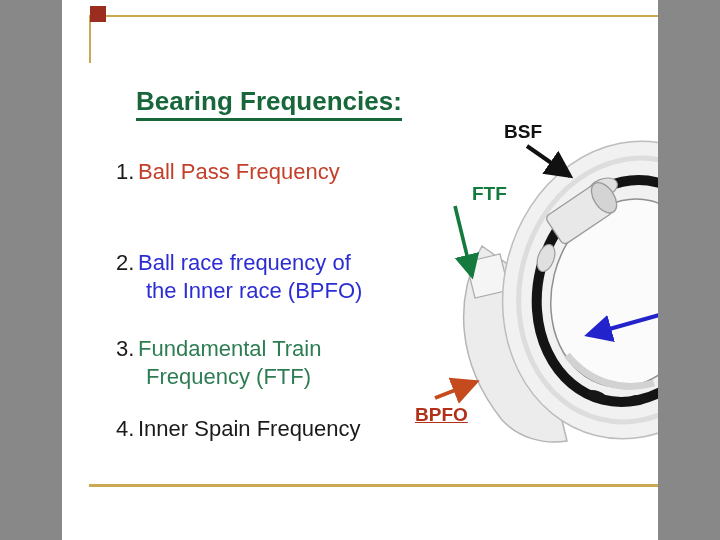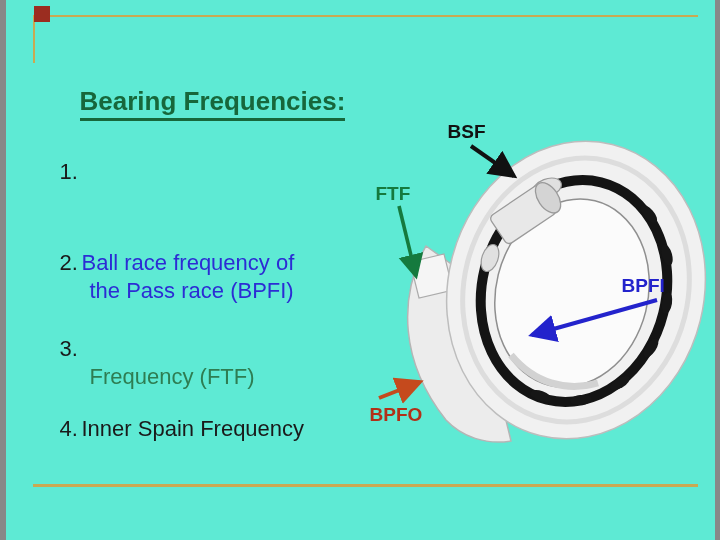--- a/index.html
+++ b/index.html
@@ -1,17 +1,17 @@
 <!DOCTYPE html>
 <html><head>
 <meta charset="utf-8">
 <style>
   html,body{margin:0;padding:0;background:#888;}
   #slide{
-    position:relative;width:709px;height:540px;background:#5eead4;
+    position:relative;width:596px;height:540px;background:#ffffff;
     overflow:hidden;font-family:"Liberation Sans","DejaVu Sans",sans-serif;
     margin:0 auto;
   }
   .abs{position:absolute;}
   
   #corner-square{left:28px;top:6px;width:16px;height:16px;z-index:3;}
   #top-rule{left:27px;top:15px;width:665px;height:2px;z-index:2;}
   #left-rule{left:27px;top:15px;width:2px;height:48px;z-index:2;}
   #bottom-rule{left:27px;top:484px;width:665px;height:3px;z-index:2;}
   
@@ -27,53 +27,55 @@
   .l2{padding-left:30px;}
   #item-1{top:158px;}
   #item-2{top:249px;}
   #item-3{top:335px;}
   #item-4{top:415px;}
   
   .dlabel{font-size:19px;font-weight:bold;z-index:6;white-space:nowrap;}
   #label-bsf{left:442px;top:121px;}
   #label-ftf{left:370px;top:183px;}
   #label-bpfi{left:616px;top:275px;text-align:center;}
-  #label-bpfo{left:364px;top:404px;}
+  #label-bpfo{left:353px;top:404px;text-decoration:underline;}
   
   #art{position:absolute;left:0;top:0;z-index:5;}
 </style>
 </head>
 <body>
 
 <div id="slide">
 
   <div class="abs" id="corner-square" style="background-color: rgb(155, 45, 32);"></div>
   <div class="abs" id="top-rule" style="background-color: rgb(201, 169, 82);"></div>
   <div class="abs" id="left-rule" style="background-color: rgb(201, 169, 82);"></div>
   <div class="abs" id="bottom-rule" style="background-color: rgb(201, 169, 82);"></div>
 
   <div class="abs" id="title" style="color: rgb(23, 103, 59); border-bottom-color: rgb(23, 103, 59);">Bearing Frequencies:</div>
 
   <div class="abs list-item" id="item-1" style="color: rgb(196, 63, 42);">
     <div class="l1">
       <span class="num">1.</span>
+      <span>Ball Pass Frequency</span>
     </div>
   </div>
 
   <div class="abs list-item" id="item-2" style="color: rgb(44, 44, 212);">
     <div class="l1">
       <span class="num">2.</span>
       <span>Ball race frequency of</span>
     </div>
-    <div class="l2">the Pass race (BPFI)</div>
+    <div class="l2">the Inner race (BPFO)</div>
   </div>
 
   <div class="abs list-item" id="item-3" style="color: rgb(46, 125, 82);">
     <div class="l1">
       <span class="num">3.</span>
+      <span>Fundamental Train</span>
     </div>
     <div class="l2">Frequency (FTF)</div>
   </div>
 
   <div class="abs list-item" id="item-4" style="color: rgb(26, 26, 26);">
     <div class="l1">
       <span class="num">4.</span>
       <span>Inner Spain Frequency</span>
     </div>
   </div>
@@ -128,17 +130,17 @@
       </g>
     </g>
 
     <path d="M 465 146 L 508 176" stroke-width="4" fill="none" marker-end="url(#ah-bsf)" stroke="#111111"></path>
     <path d="M 393 206 L 410 276" stroke-width="3.6" fill="none" marker-end="url(#ah-ftf)" stroke="#157a3e"></path>
     <path d="M 651 300 L 526 335" stroke-width="4" fill="none" marker-end="url(#ah-bpfi)" stroke="#2323cc"></path>
     <path d="M 373 398 L 414 382" stroke-width="4" fill="none" marker-end="url(#ah-bpfo)" stroke="#c54a1d"></path>
   </svg>
 
   <div class="abs dlabel" id="label-bsf" style="color: rgb(17, 17, 17); text-align: right;">BSF</div>
-  <div class="abs dlabel" id="label-ftf" style="color: rgb(21, 122, 62);">FTF</div>
+  <div class="abs dlabel" id="label-ftf" style="color: rgb(21, 122, 62); margin-left: 40px;">FTF</div>
   <div class="abs dlabel" id="label-bpfi" style="color: rgb(35, 35, 204);">BPFI</div>
   <div class="abs dlabel" id="label-bpfo" style="color: rgb(178, 48, 24);">BPFO</div>
 
 </div>
 
 </body></html>

